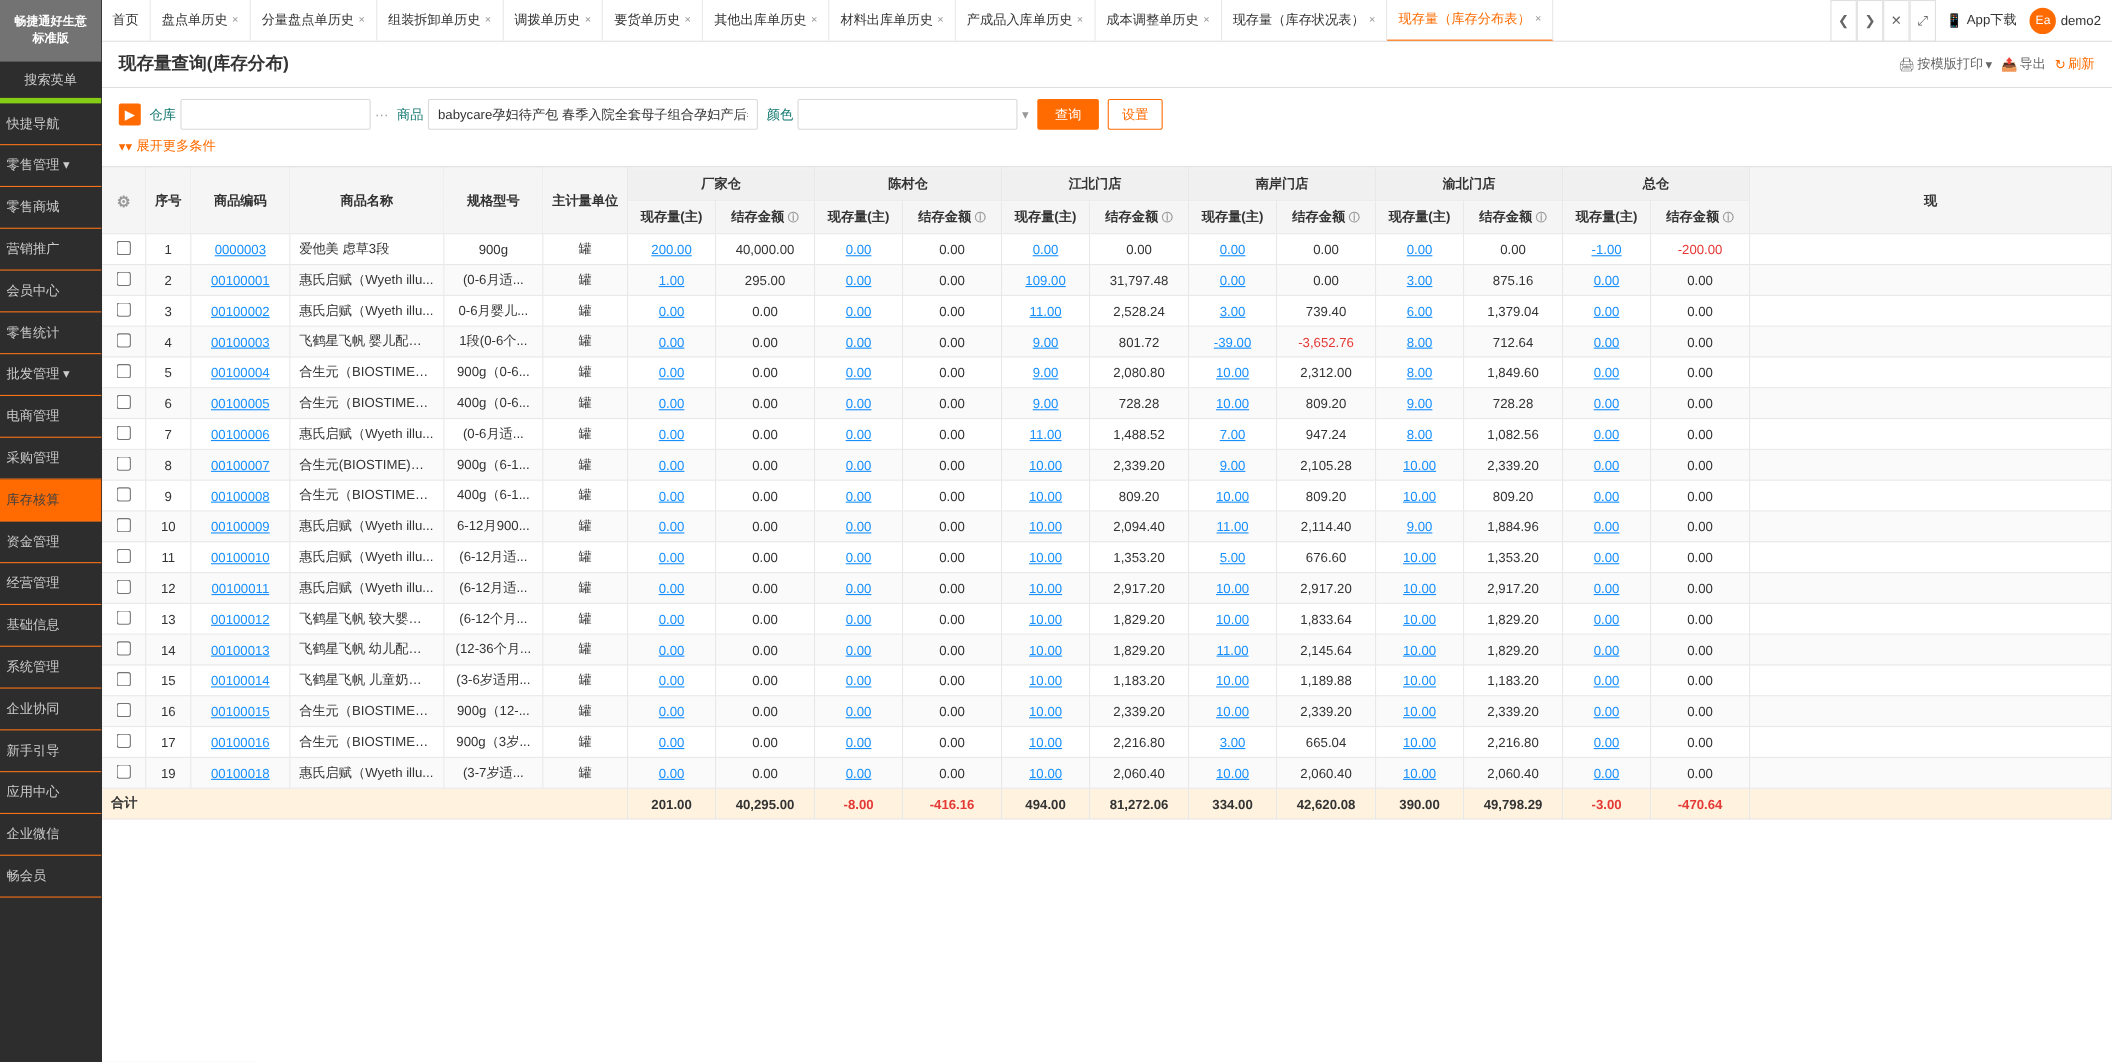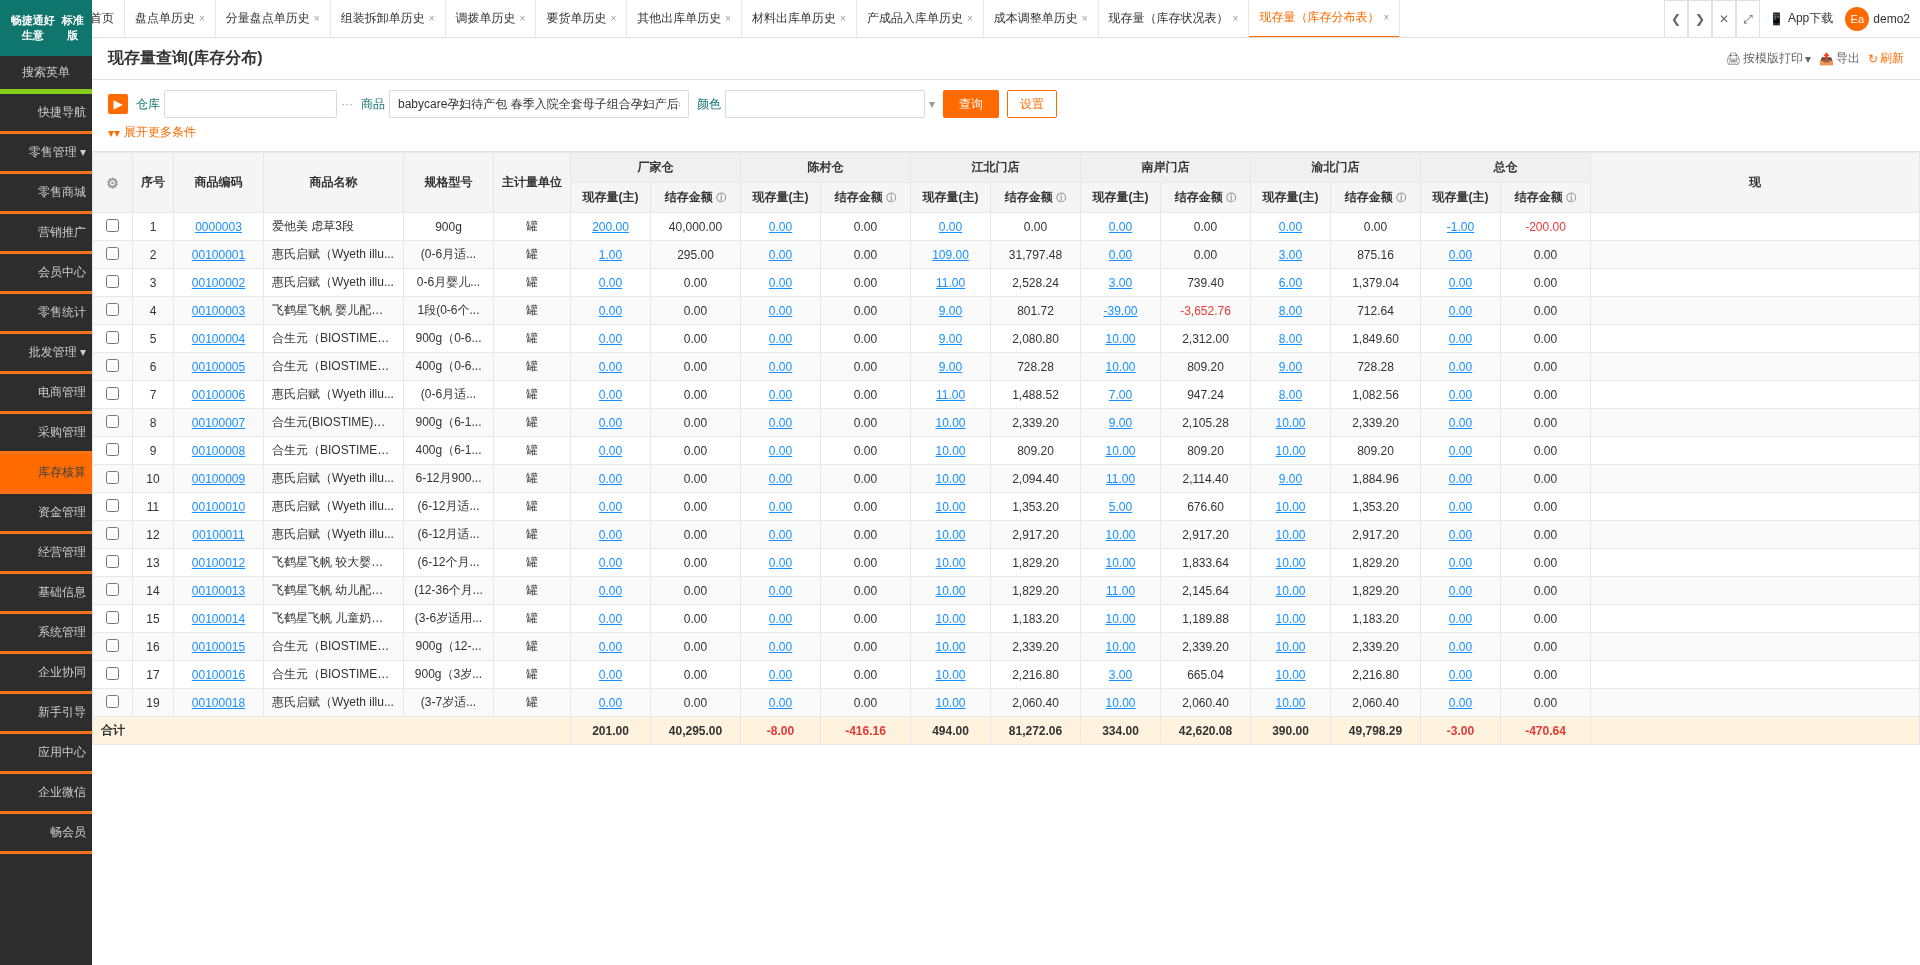--- a/index.html
+++ b/index.html
@@ -3,34 +3,34 @@
   <meta charset="utf-8">
   <style>
     * { box-sizing: border-box; margin: 0; padding: 0; }
     body { font-family: 'Microsoft YaHei', Arial, sans-serif; font-size: 12px; background: #f5f5f5; color: #333; overflow: hidden; height: 965px; }
 
     
     .sidebar {
       position: fixed; left: 0; top: 0; width: 92px; height: 100%; background: #2d2d2d; color: #ccc; z-index: 100; display: flex; flex-direction: column;
     }
     .sidebar-logo {
-      background: #0f766e; padding: 8px 6px; display: flex; flex-direction: row; align-items: center; min-height: 56px;
+      background: #737373; padding: 8px 6px; display: flex; flex-direction: column; align-items: center; justify-content: center; min-height: 56px;
     }
     .sidebar-logo-text { color: #fff; font-size: 11px; font-weight: bold; text-align: center; line-height: 1.4; }
     .sidebar-search {
       padding: 8px 6px; border-bottom: 5px solid #84cc16; text-align: center; cursor: pointer; color: #ccc; font-size: 12px;
     }
     .sidebar-nav-item {
-      padding: 10px 6px; text-align: right; cursor: pointer; font-size: 12px; color: #ccc; border-bottom: 3px solid #f97316;
+      padding: 10px 6px; text-align: left; cursor: pointer; font-size: 12px; color: #ccc; border-bottom: 1px solid #f97316;
     }
     .sidebar-nav-item.active { background: #ff6b00; color: #404040; }
 
     
     .top-bar {
-      position: fixed; left: 80px; top: 0; right: 0; height: 38px; background: #fff; border-bottom: 1px solid #e0e0e0; display: flex; align-items: center; z-index: 99; overflow: hidden;
+      position: fixed; left: 92px; top: 0; right: 0; height: 38px; background: #fff; border-bottom: 1px solid #e0e0e0; display: flex; align-items: center; z-index: 99; overflow: hidden;
     }
     .top-nav-item {
       padding: 0 10px; height: 38px; display: flex; align-items: center; font-size: 12px; color: #333; cursor: pointer; white-space: nowrap; border-right: 1px solid #e8e8e8; position: relative;
     }
     .top-nav-item.active { color: #ff6b00; border-bottom: 2px solid #ff6b00; }
     .top-nav-item .close-icon { margin-left: 4px; color: #999; font-size: 10px; }
 
     
     .header-right {
       position: fixed; right: 0; top: 0; height: 38px; background: #fff; display: flex; align-items: center; padding: 0 10px; gap: 12px; border-bottom: 1px solid #e0e0e0; z-index: 100;

